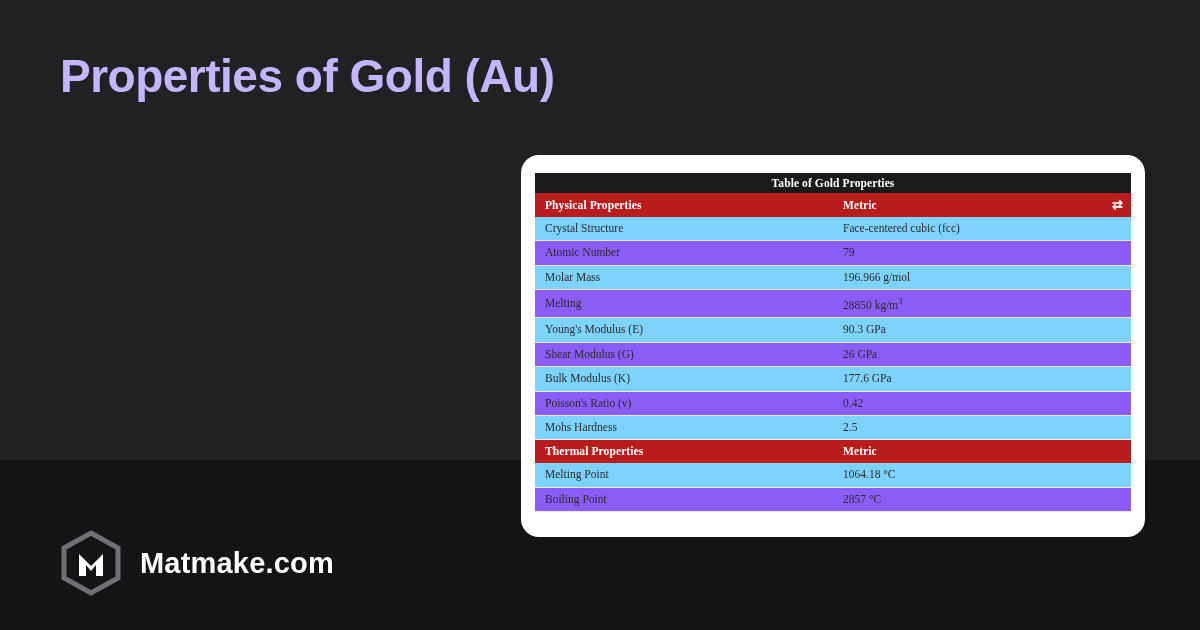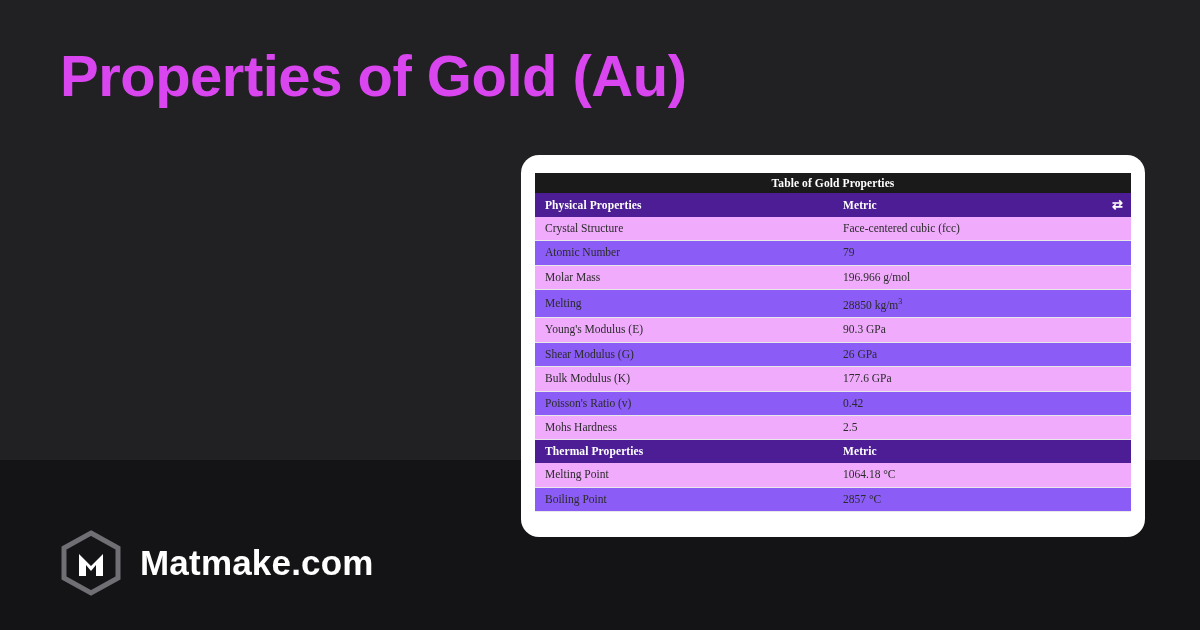--- a/index.html
+++ b/index.html
@@ -22,43 +22,43 @@
     left: 0;
     top: 460px;
     width: 1200px;
     height: 170px;
     background: #141416;
   }
   #page-title {
     position: absolute;
     left: 60px;
     top: 42px;
-    font-size: 58px;
+    font-size: 46px;
     line-height: 68px;
     font-weight: bold;
-    color: #d946ef;
+    color: #c4b5fd;
     letter-spacing: -0.5px;
     white-space: nowrap;
   }
   
   #brand {
     position: absolute;
     left: 60px;
     top: 530px;
     display: flex;
     align-items: center;
     gap: 18px;
   }
   #brand-logo {
     width: 62px;
     height: 66px;
     display: block;
   }
   #brand-name {
-    font-size: 35px;
+    font-size: 29px;
     font-weight: bold;
     color: #ffffff;
     letter-spacing: 0.2px;
   }
   
   #card {
     position: absolute;
     left: 521px;
     top: 155px;
     width: 624px;
@@ -81,42 +81,42 @@
     background: #1a1a1a;
     color: #ffffff;
     font-size: 11.5px;
     font-weight: bold;
     text-align: center;
     height: 20px;
     line-height: 20px;
     letter-spacing: 0.1px;
   }
   .hdr-row td {
-    background: #4c1d95;
+    background: #b91c1c;
     color: #ffffff;
     font-size: 11.5px;
     font-weight: bold;
     height: 23px;
     line-height: 23px;
     letter-spacing: 0.1px;
   }
   .hdr-row td.c1 { padding-left: 10px; }
   .hdr-row td.c2 { padding-left: 10px; }
   .hdr-row td.c3 { text-align: right; padding-right: 8px; }
   .data-row td {
     font-size: 11.5px;
     color: #2b2b2b;
     height: 23.4px;
     line-height: 23.4px;
     border-bottom: 1px solid #e8e8e8;
   }
   .data-row td.c1 { padding-left: 10px; }
   .data-row td.c2 { padding-left: 10px; }
   .data-row.alt td { background: #8b5cf6; }
-  .data-row:not(.alt) td { background: #f0abfc; }
+  .data-row:not(.alt) td { background: #7dd3fc; }
   .swap-icon {
     display: inline-block;
     font-size: 13px;
     color: #ffffff;
     line-height: 23px;
   }
   sup { font-size: 8px; vertical-align: super; }
   col.col1 { width: 50%; }
   col.col2 { width: 46%; }
   col.col3 { width: 4%; }

